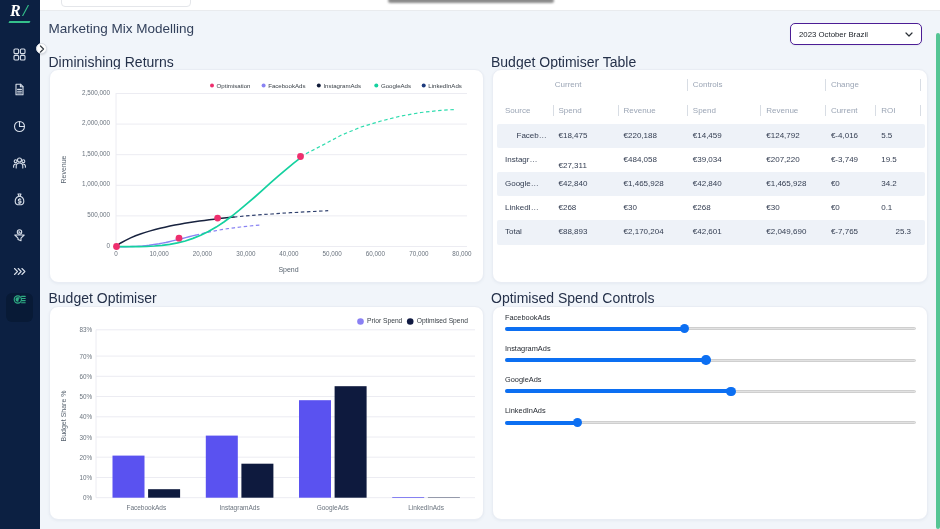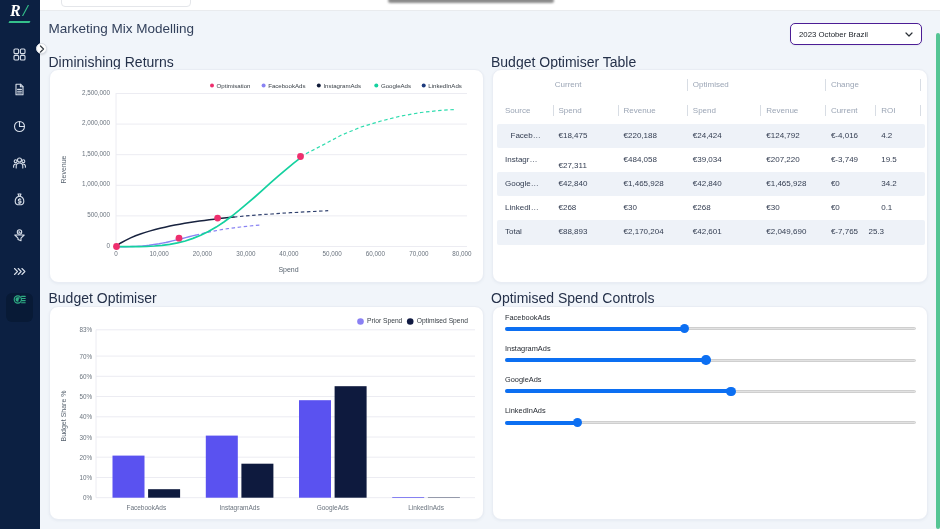--- a/index.html
+++ b/index.html
@@ -159,37 +159,37 @@
 <div class="sep" style="left:332.4px;top:9.5px"></div>
 <div class="sep" style="left:427.7px;top:9.5px"></div>
 <div class="sep" style="left:60.4px;top:35px"></div>
 <div class="sep" style="left:125.0px;top:35px"></div>
 <div class="sep" style="left:194.3px;top:35px"></div>
 <div class="sep" style="left:267.8px;top:35px"></div>
 <div class="sep" style="left:332.4px;top:35px"></div>
 <div class="sep" style="left:382.6px;top:35px"></div>
 <div class="sep" style="left:427.7px;top:35px"></div>
 <div class="th" style="left:62.3px;top:10.5px">Current</div>
-<div class="th" style="left:200.3px;top:10.5px">Optimised</div>
+<div class="th" style="left:200.3px;top:10.5px">Controls</div>
 <div class="th" style="left:338.4px;top:10.5px">Change</div>
 <div class="th" style="left:12.5px;top:36px">Source</div>
 <div class="th" style="left:66.0px;top:36px">Spend</div>
 <div class="th" style="left:131.1px;top:36px">Revenue</div>
 <div class="th" style="left:200.3px;top:36px">Spend</div>
 <div class="th" style="left:273.8px;top:36px">Revenue</div>
 <div class="th" style="left:338.4px;top:36px">Current</div>
 <div class="th" style="left:388.7px;top:36px">ROI</div>
 <div class="stripe" style="top:54.1px"></div>
-<div class="td" style="left:18px;top:54.1px">Faceb…</div>
+<div class="td" style="left:24px;top:54.1px">Faceb…</div>
 <div class="td" style="left:66.0px;top:54.1px">€18,475</div>
 <div class="td" style="left:131.1px;top:54.1px">€220,188</div>
-<div class="td" style="left:200.3px;top:54.1px">€24,424</div>
+<div class="td" style="left:200.3px;top:54.1px">€14,459</div>
 <div class="td" style="left:273.8px;top:54.1px">€124,792</div>
 <div class="td" style="left:338.4px;top:54.1px">€-4,016</div>
-<div class="td" style="left:388.7px;top:54.1px">4.2</div>
+<div class="td" style="left:388.7px;top:54.1px">5.5</div>
 <div class="td" style="left:12.5px;top:78.3px">Instagr…</div>
 <div class="td" style="left:66.0px;top:84px">€27,311</div>
 <div class="td" style="left:131.1px;top:78.3px">€484,058</div>
 <div class="td" style="left:200.3px;top:78.3px">€39,034</div>
 <div class="td" style="left:273.8px;top:78.3px">€207,220</div>
 <div class="td" style="left:338.4px;top:78.3px">€-3,749</div>
 <div class="td" style="left:388.7px;top:78.3px">19.5</div>
 <div class="stripe" style="top:102.5px"></div>
 <div class="td" style="left:12.5px;top:102.5px">Google…</div>
 <div class="td" style="left:66.0px;top:102.5px">€42,840</div>
@@ -205,21 +205,21 @@
 <div class="td" style="left:273.8px;top:126.7px">€30</div>
 <div class="td" style="left:338.4px;top:126.7px">€0</div>
 <div class="td" style="left:388.7px;top:126.7px">0.1</div>
 <div class="stripe" style="top:150.9px"></div>
 <div class="td" style="left:12.5px;top:150.9px">Total</div>
 <div class="td" style="left:66.0px;top:150.9px">€88,893</div>
 <div class="td" style="left:131.1px;top:150.9px">€2,170,204</div>
 <div class="td" style="left:200.3px;top:150.9px">€42,601</div>
 <div class="td" style="left:273.8px;top:150.9px">€2,049,690</div>
 <div class="td" style="left:338.4px;top:150.9px">€-7,765</div>
-<div class="td" style="left:376px;top:150.9px">25.3</div>
+<div class="td" style="left:403px;top:150.9px">25.3</div>
   </div>
 <div class="panel" id="p3">
     <svg width="435" height="214" viewBox="0 0 435 214" style="position:absolute;left:0;top:0">
 <line x1="46.0" y1="190.7" x2="425.0" y2="190.7" stroke="#ececf2" stroke-width="1"></line>
 <text x="42.0" y="193.3" font-size="6.3" fill="#6a737e" text-anchor="end">0%</text>
 <line x1="46.0" y1="170.5" x2="425.0" y2="170.5" stroke="#ececf2" stroke-width="1"></line>
 <text x="42.0" y="173.1" font-size="6.3" fill="#6a737e" text-anchor="end">10%</text>
 <line x1="46.0" y1="150.2" x2="425.0" y2="150.2" stroke="#ececf2" stroke-width="1"></line>
 <text x="42.0" y="152.8" font-size="6.3" fill="#6a737e" text-anchor="end">20%</text>
 <line x1="46.0" y1="130.0" x2="425.0" y2="130.0" stroke="#ececf2" stroke-width="1"></line>

